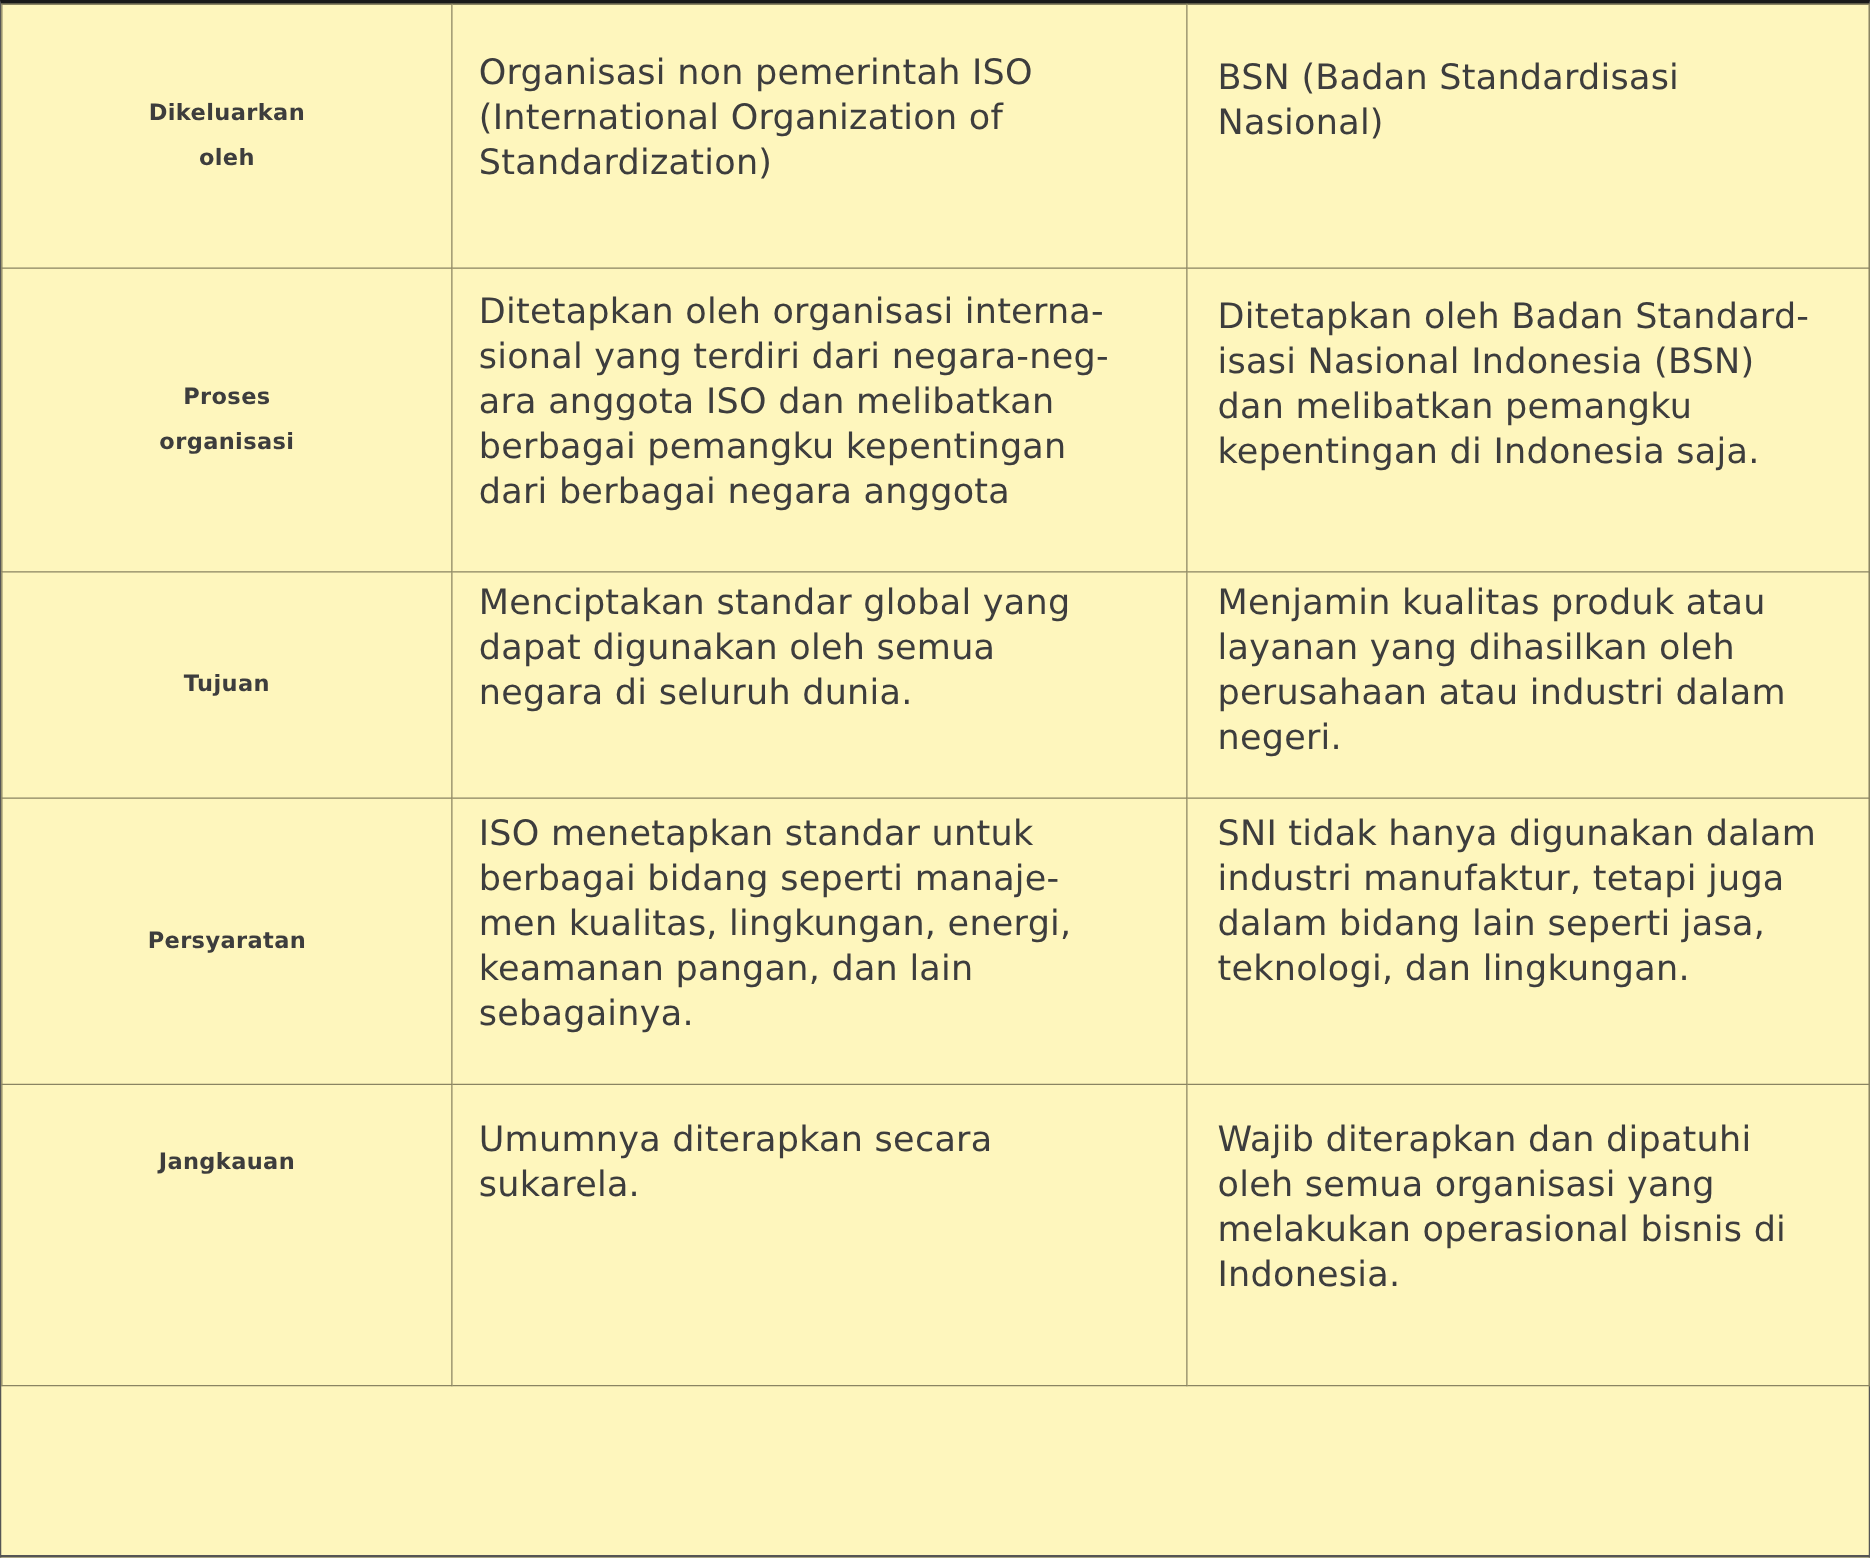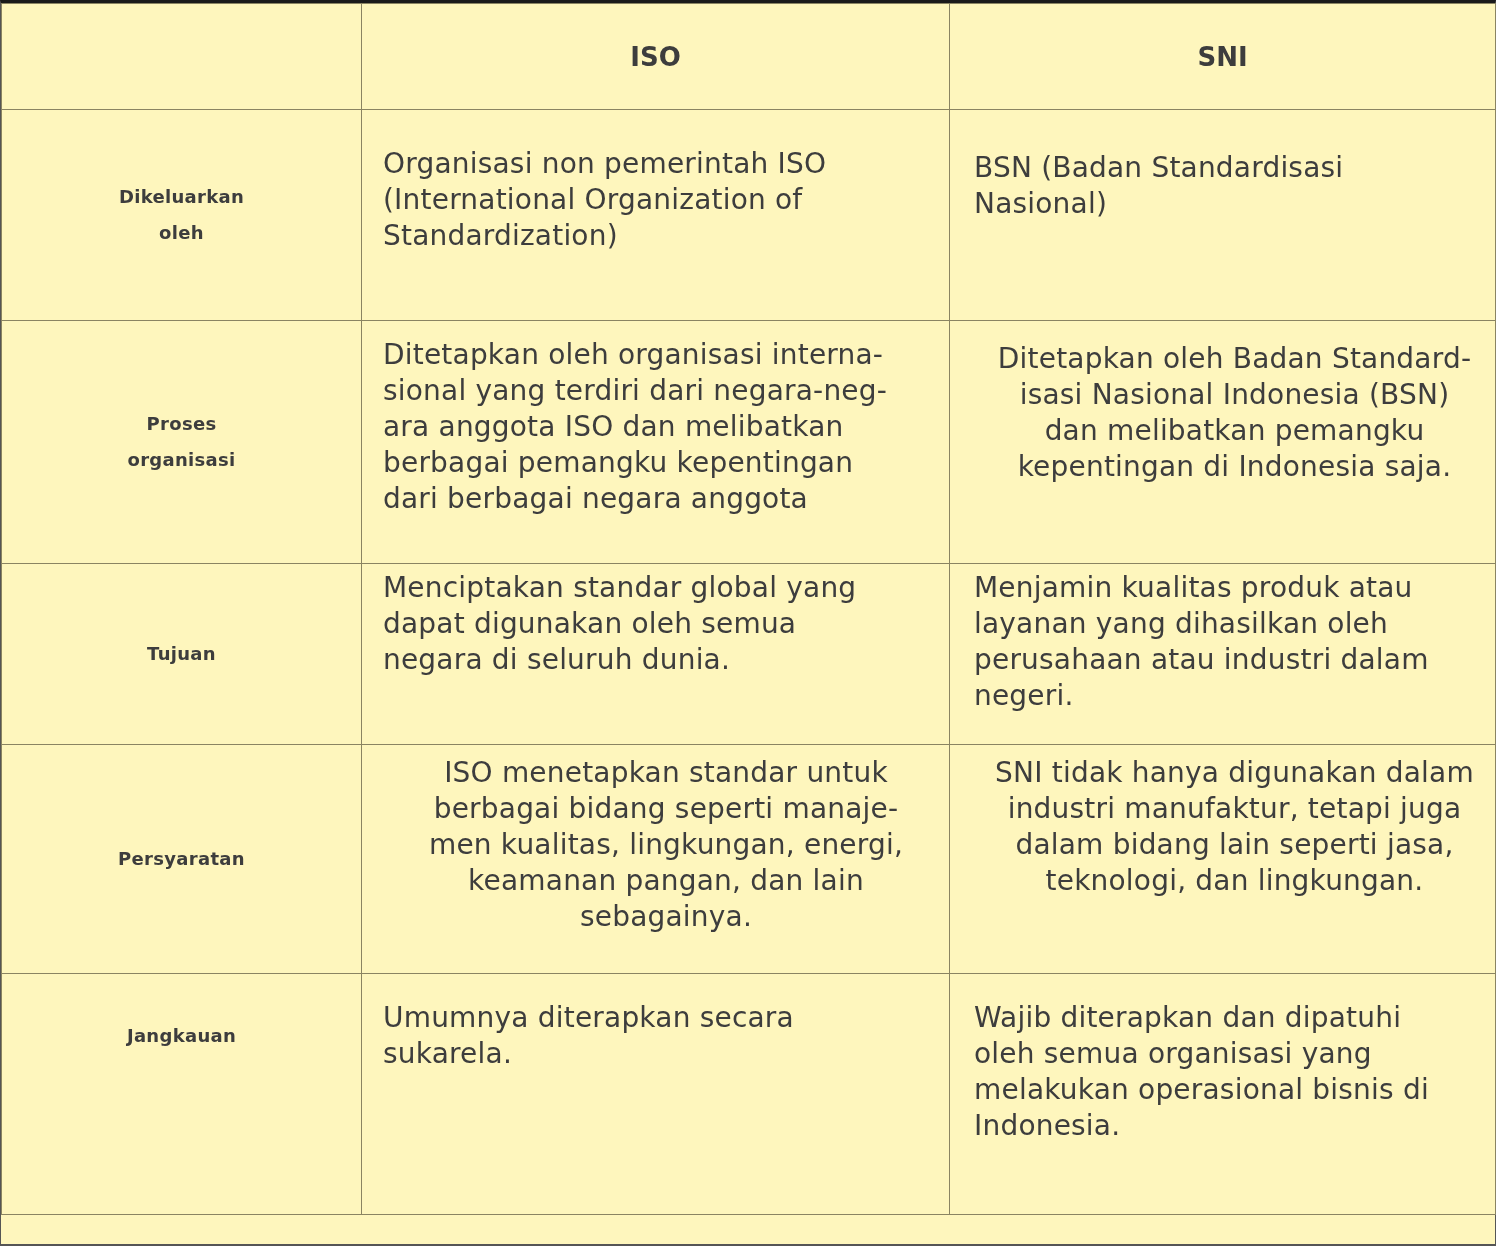--- a/index.html
+++ b/index.html
@@ -45,49 +45,44 @@
       vertical-align: top; letter-spacing: 0.2px;
       white-space: pre-line;
     }
     .cell.iso { padding-left: 21px; }
     .cell.sni { padding-left: 24px; }
     tr.r-head td, tr.r-head th { height: 105px; }
     tr.r1 td { height: 170px; }
     tr.r2 td { height: 144px; }
     tr.r3 td { height: 222px; }
     tr.r4 td { height: 174px; }
-    tr.r5 td { height: 218px; text-align: center; }
+    tr.r5 td { height: 218px; }
     tr.r6 td { height: 196px; }
     .pt-r1-iso { padding-top: 36px; }
     .pt-r1-sni { padding-top: 40px; }
     .pt-r2-iso { padding-top: 36px; }
     .pt-r2-sni { padding-top: 38px; }
     .pt-r3-iso { padding-top: 16px; }
-    .pt-r3-sni { padding-top: 20px; text-align: center; }
+    .pt-r3-sni { padding-top: 20px; }
     .pt-r4 { padding-top: 6px; }
     .pt-r5 { padding-top: 10px; }
     .pt-r6 { padding-top: 26px; }
     .rowhead-top { vertical-align: top; }
   </style>
 </head>
 <body>
 
 <div class="frame">
   <table>
     <colgroup>
         <col class="c0">
         <col class="c1">
         <col class="c2">
       </colgroup>
     <tbody>
-        <tr class="r-head">
-      <th></th>
-      <th>ISO</th>
-      <th>SNI</th>
-    </tr>
 
     <tr class="r1">
       <td class="rowhead"><span style="white-space:pre-line">Dikeluarkan
 oleh</span></td>
       <td class="cell iso pt-r1-iso">Organisasi non pemerintah ISO
 (International Organization of
 Standardization)</td>
       <td class="cell sni pt-r1-sni">BSN (Badan Standardisasi
 Nasional)</td>
     </tr>

